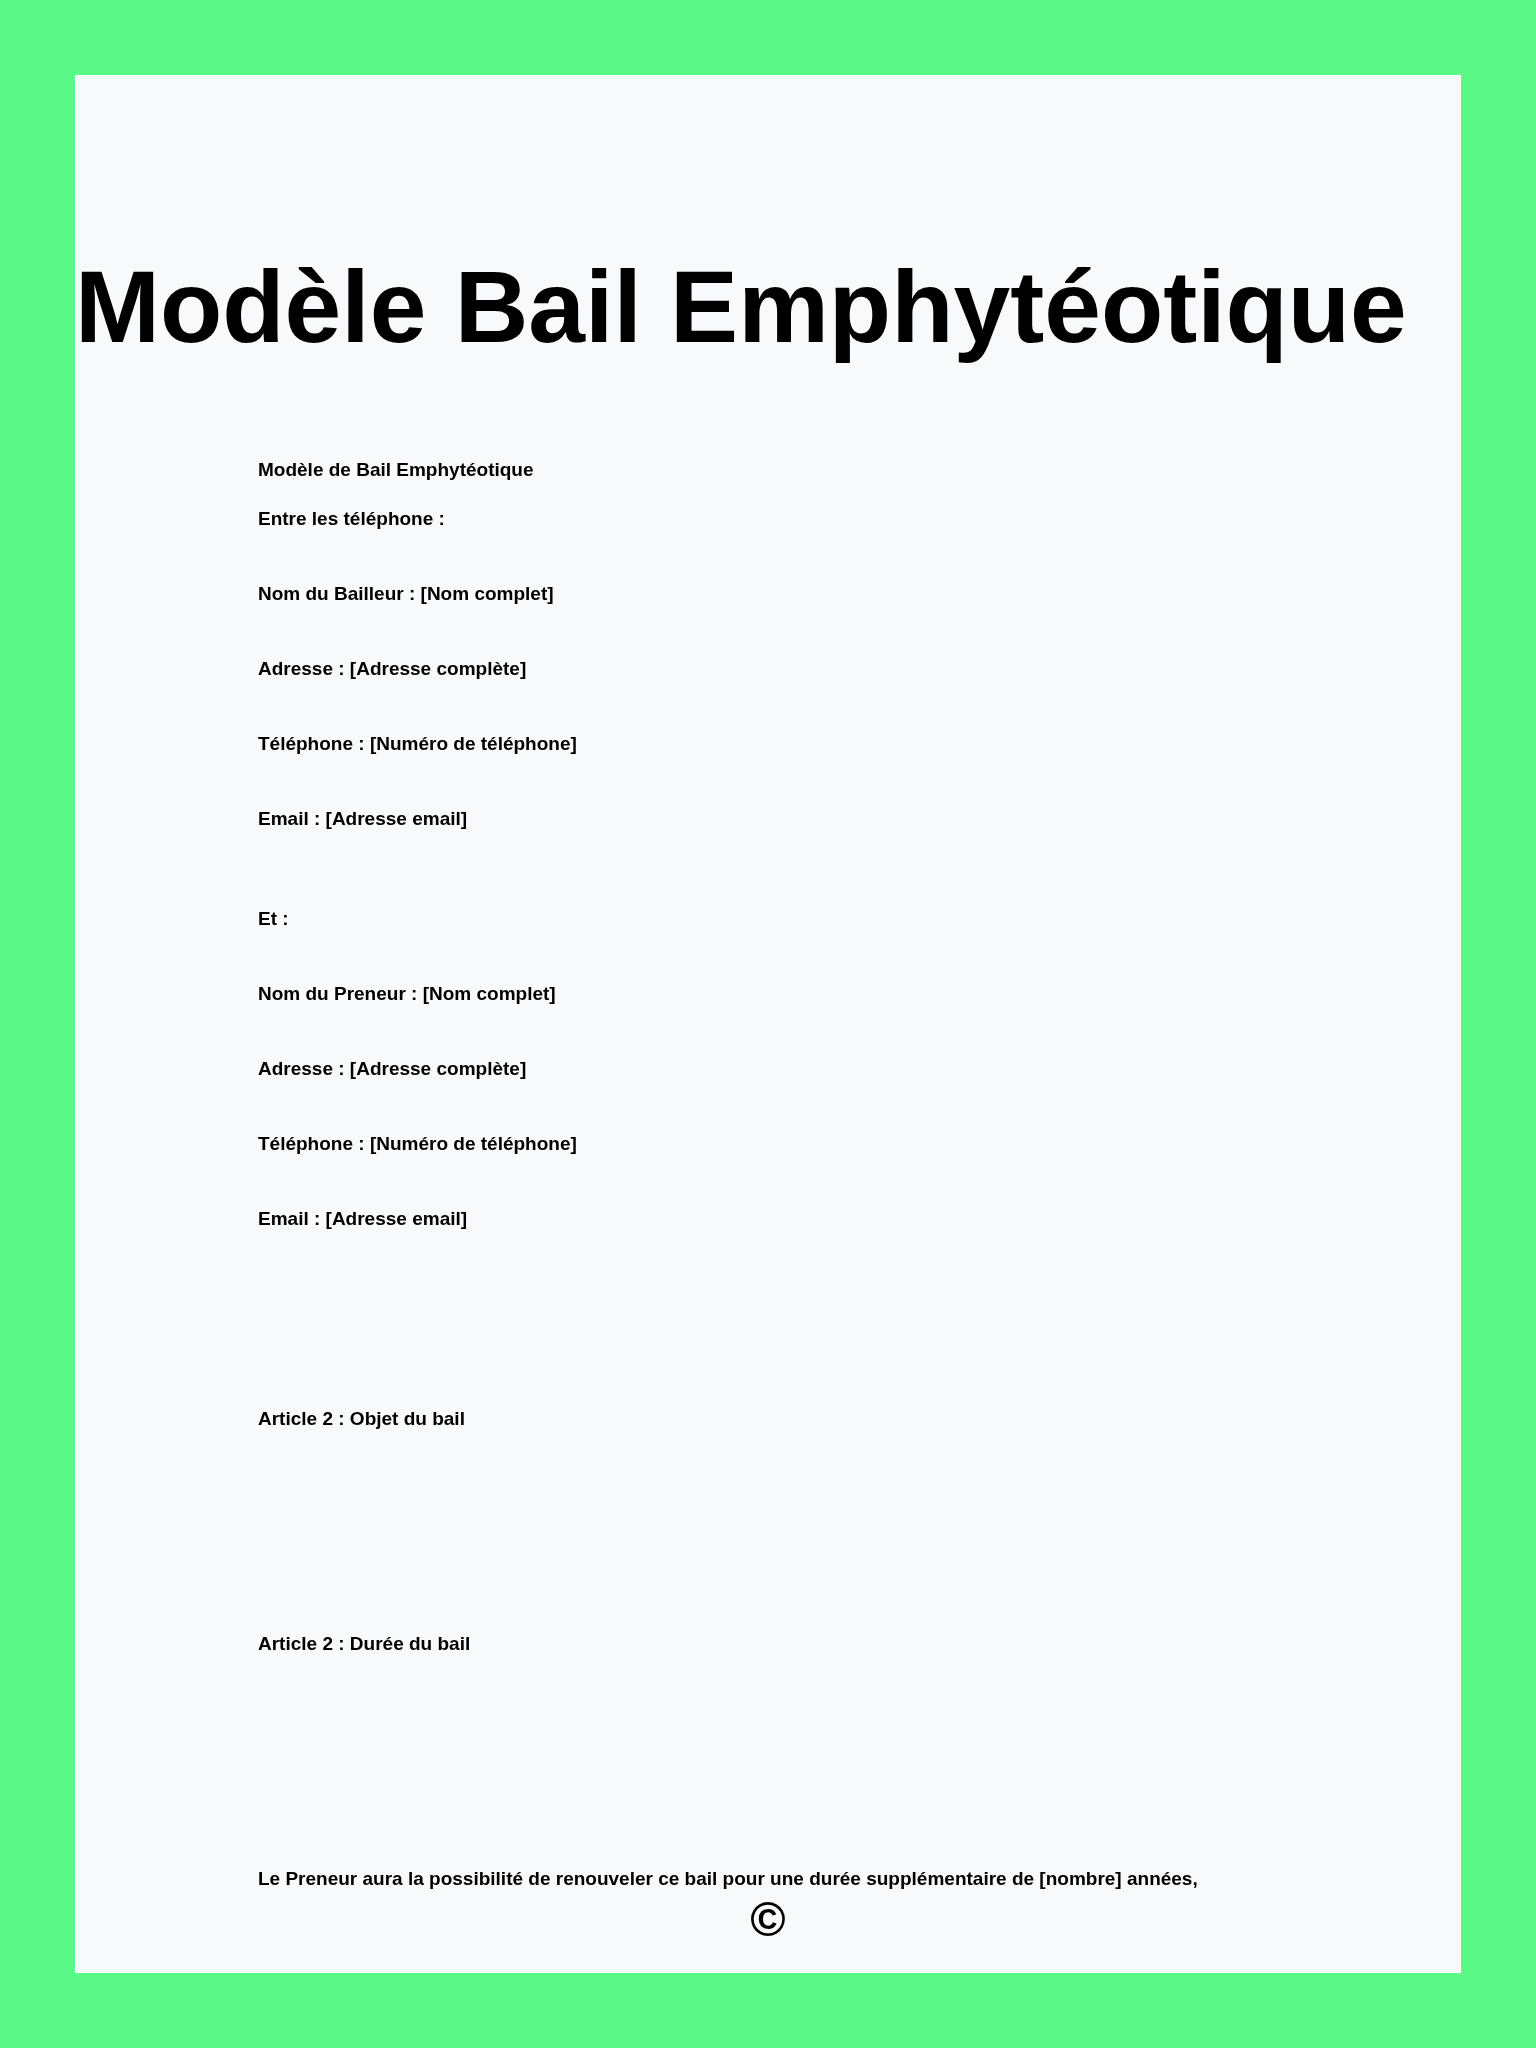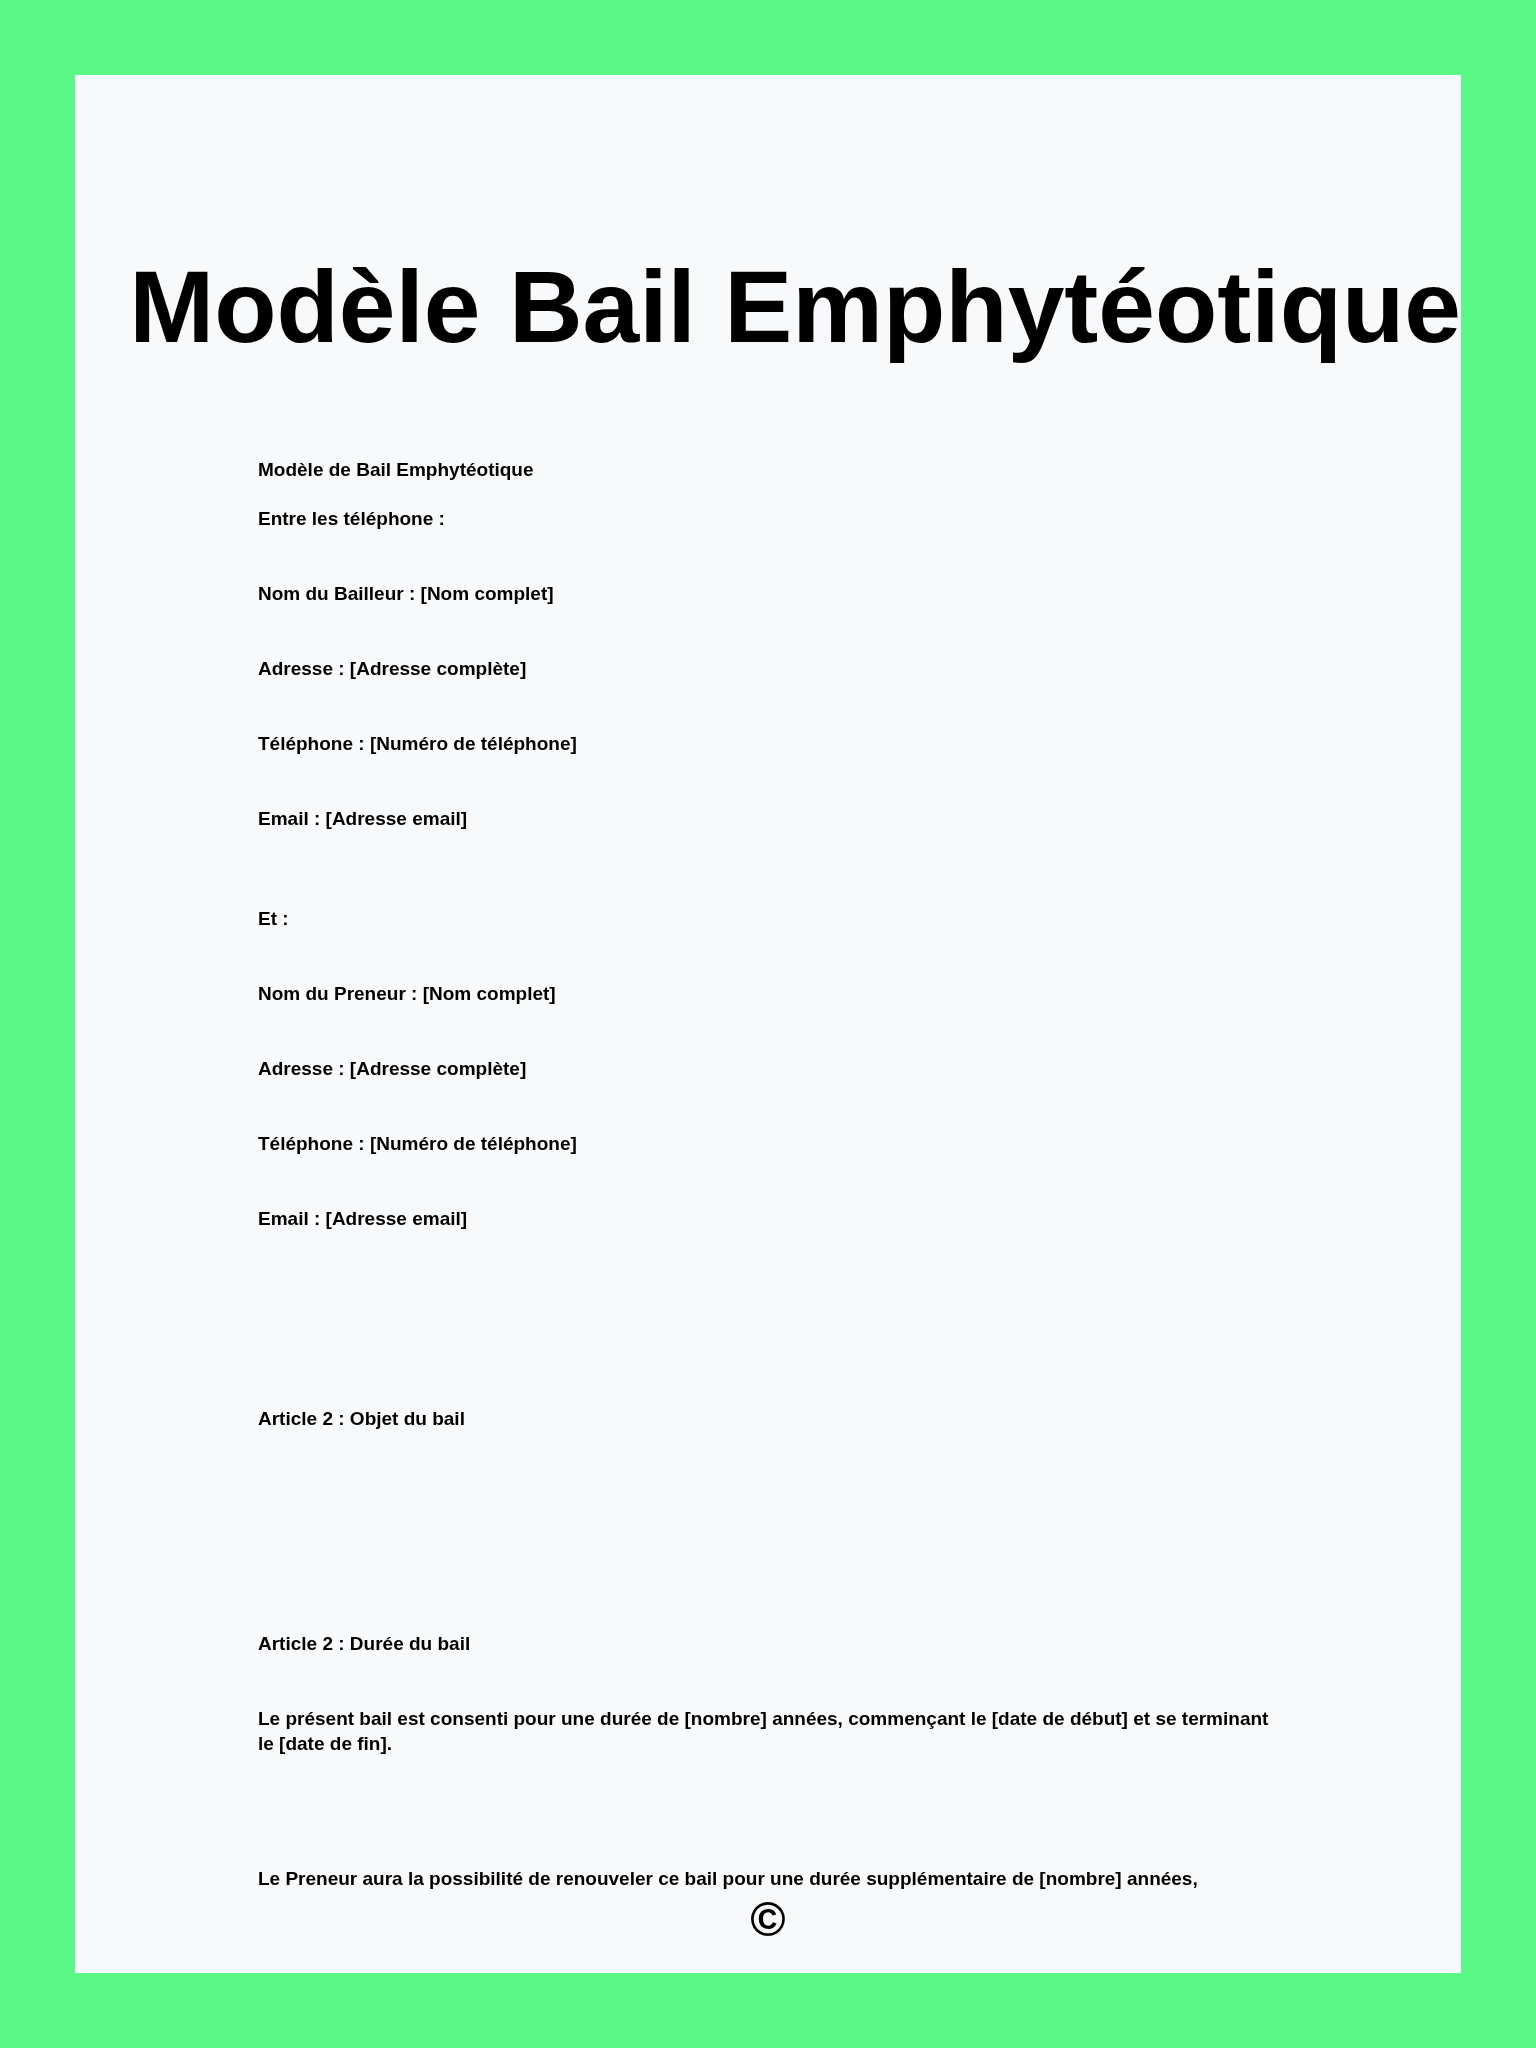--- a/index.html
+++ b/index.html
@@ -21,21 +21,21 @@
       top: 75px;
       width: 1386px;
       height: 1898px;
       background: #f8f9fa;
     }
     .title {
       position: absolute;
       left: 0;
       top: 181px;
       width: 1386px;
-      text-align: right;
+      text-align: left;
       font-size: 102px;
       line-height: 102px;
       font-weight: bold;
       white-space: nowrap;
       margin: 0;
       letter-spacing: 0px;
     }
     .line {
       position: absolute;
       left: 175px;
@@ -74,17 +74,16 @@
 
   <p class="line" style="top:898px">Nom du Preneur : [Nom complet]</p>
   <p class="line" style="top:973px">Adresse : [Adresse complète]</p>
   <p class="line" style="top:1048px">Téléphone : [Numéro de téléphone]</p>
   <p class="line" style="top:1123px">Email : [Adresse email]</p>
 
 
   <p class="line" style="top:1323px">Article 2 : Objet du bail</p>
 
   <p class="line" style="top:1548px">Article 2 : Durée du bail</p>
-  <p class="line" style="top:1623px">Le présent bail est consenti pour une durée de [nombre] années, commençant le [date de début] et se terminant le [date de fin].</p>
   <p class="line" style="top:1783px">Le Preneur aura la possibilité de renouveler ce bail pour une durée supplémentaire de [nombre] années,</p>
 
   <div class="copyright">©</div>
 </div>
 
 </body></html>

